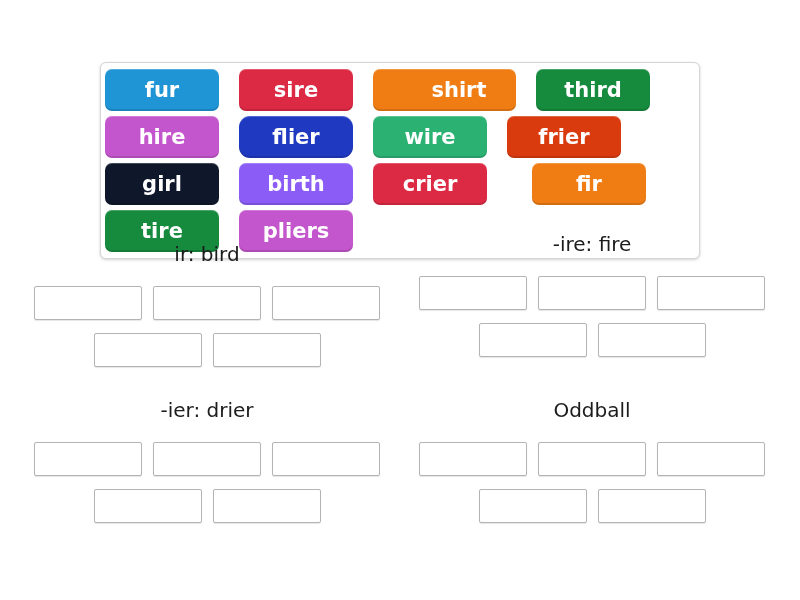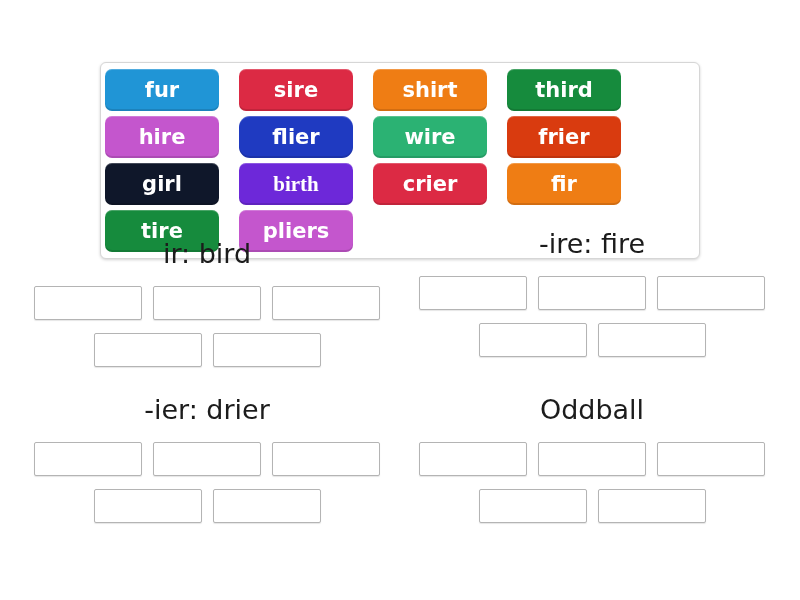--- a/index.html
+++ b/index.html
@@ -45,21 +45,21 @@
     position: absolute;
     width: 356px;
     text-align: center;
   }
   .group-pos-0 { left: 29px;  top: 238px; }
   .group-pos-1 { left: 414px; top: 228px; }
   .group-pos-2 { left: 29px;  top: 394px; }
   .group-pos-3 { left: 414px; top: 394px; }
 
   .group-title {
-    font-size: 27px;
+    font-size: 20px;
     line-height: 32px;
     color: #1c1c1c;
     margin: 0 0 16px 0;
   }
   .slot-row {
     display: flex;
     justify-content: center;
     gap: 11px;
     margin-bottom: 13px;
   }
@@ -71,30 +71,30 @@
     border-radius: 2px;
     box-shadow: 0 1px 1px rgba(0,0,0,0.10);
   }
 </style>
 </head>
 <body>
 
 <div class="bank">
     <div class="tile" style="background: rgb(32, 149, 214);">fur</div>
     <div class="tile" style="background: rgb(220, 42, 68);">sire</div>
-    <div class="tile" style="background: rgb(239, 125, 20);">shirt</div>
+    <div class="tile" style="background: rgb(239, 125, 20); padding-left: 29px;">shirt</div>
     <div class="tile" style="background: rgb(22, 139, 61);">third</div>
     <div class="tile" style="background: rgb(196, 86, 205);">hire</div>
     <div class="tile" style="background: rgb(31, 58, 193); border-radius: 11px;">flier</div>
     <div class="tile" style="background: rgb(43, 178, 115);">wire</div>
     <div class="tile" style="background: rgb(217, 59, 15);">frier</div>
     <div class="tile" style="background: #0f172a;">girl</div>
-    <div class="tile" style="background: #6d28d9; font-family: Liberation Serif, serif;">birth</div>
+    <div class="tile" style="background: #8b5cf6;">birth</div>
     <div class="tile" style="background: rgb(220, 42, 68);">crier</div>
-    <div class="tile" style="background: rgb(239, 125, 20);">fir</div>
+    <div class="tile" style="background: rgb(239, 125, 20); margin-left: 25px;">fir</div>
     <div class="tile" style="background: rgb(22, 139, 61);">tire</div>
     <div class="tile" style="background: rgb(196, 86, 205);">pliers</div>
   </div>
 
 <div class="group group-pos-0">
   <div class="group-title">ir: bird</div>
   <div class="slots">
       <div class="slot-row">
         <div class="slot"></div>
         <div class="slot"></div>

